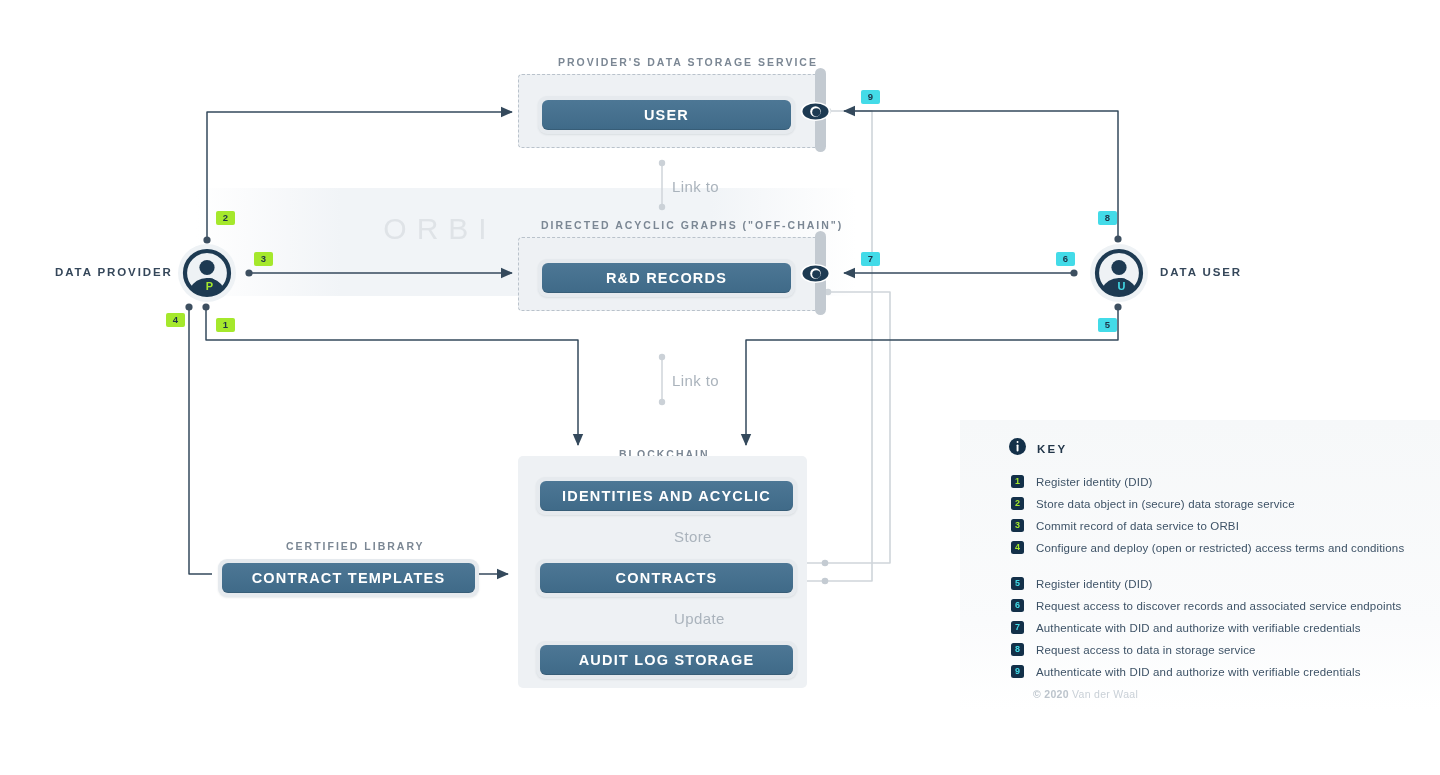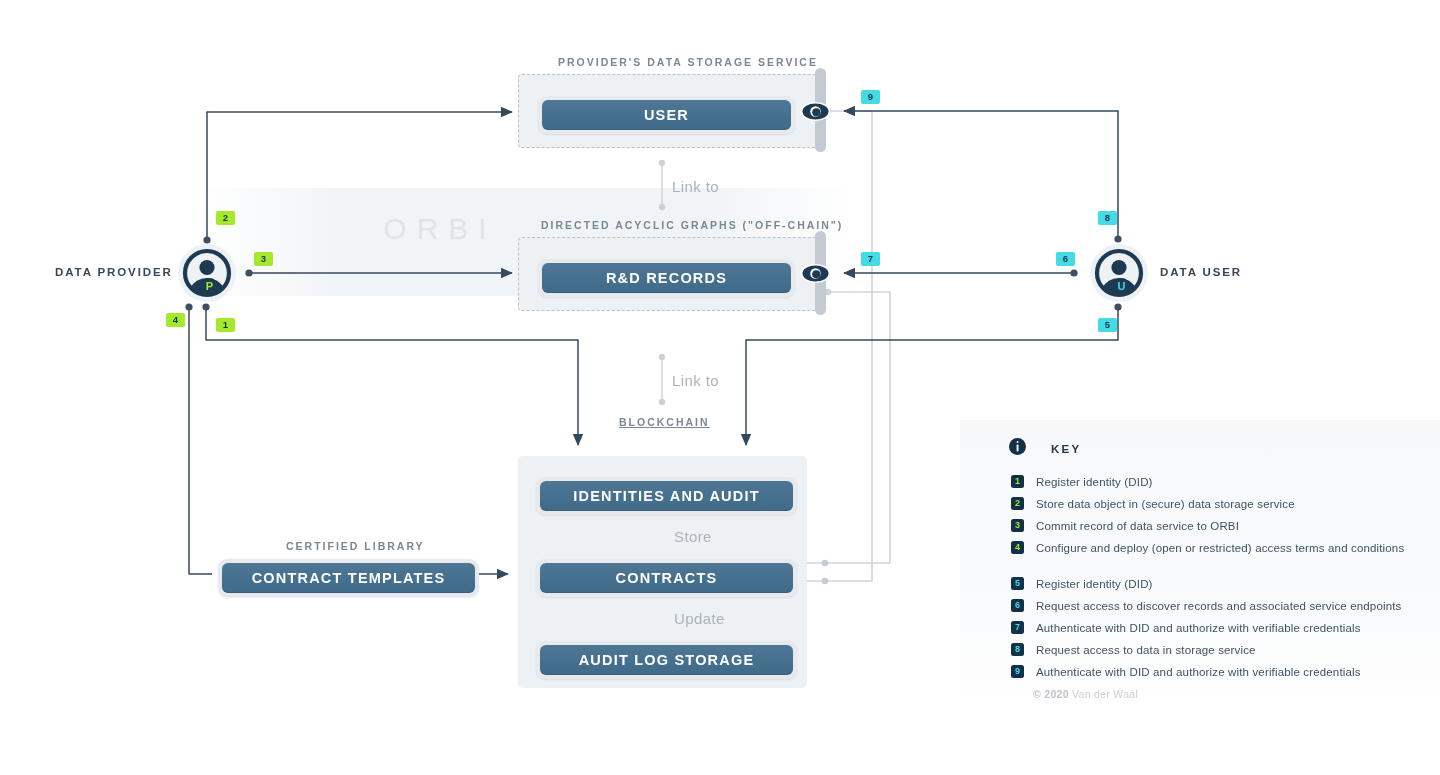--- a/index.html
+++ b/index.html
@@ -80,21 +80,21 @@
   
   .linklabel{
     position:absolute;font-size:15px;color:#aab3bc;letter-spacing:.4px;
   }
 
   
   .key-panel{
     position:absolute;left:960px;top:420px;width:480px;height:290px;
     background:linear-gradient(180deg,rgba(246,248,249,1) 0%,rgba(250,251,252,1) 70%,rgba(255,255,255,0) 100%);
   }
-  .key-head{position:absolute;left:1009px;top:438px;display:flex;align-items:center;gap:25px;}
+  .key-head{position:absolute;left:1009px;top:438px;display:flex;align-items:center;gap:11px;}
   .key-head .title{font-size:11.5px;letter-spacing:2.3px;font-weight:700;color:#223649;}
   .key-row{
     position:absolute;display:flex;align-items:center;gap:12px;white-space:nowrap;
   }
   .key-num{
     width:13px;height:13px;border-radius:2.5px;background:#133049;
     display:flex;align-items:center;justify-content:center;
     font-size:9px;font-weight:700;line-height:1;flex:0 0 auto;
   }
   .key-num.green{color:#a5e82c;}
@@ -191,25 +191,25 @@
     <svg width="31" height="31" viewBox="0 0 31 31">
       <ellipse cx="15.5" cy="15.5" rx="15" ry="9.6" fill="#ffffff"></ellipse>
       <ellipse cx="15.5" cy="15.5" rx="13" ry="8" fill="#1d3a52"></ellipse>
       <circle cx="15.5" cy="15.5" r="5.3" fill="#ffffff"></circle>
       <circle cx="16.3" cy="16.3" r="4.1" fill="#1d3a52"></circle>
     </svg>
   </div>
 
   <div class="linklabel" style="left:672px;top:372px;">Link to</div>
 
-  <div class="caption" style="left:619px;top:416px;text-decoration:underline;">BLOCKCHAIN</div>
+  <div class="caption" style="left:619px;top:448px;">BLOCKCHAIN</div>
   <div class="chain-panel"></div>
 
   <div class="pill-wrap" style="left:536px;top:477px;width:253px;height:30px;">
-    <div class="pill">IDENTITIES AND AUDIT</div>
+    <div class="pill">IDENTITIES AND ACYCLIC</div>
   </div>
   <div class="linklabel" style="left:674px;top:528px;">Store</div>
 
   <div class="pill-wrap" style="left:536px;top:559px;width:253px;height:30px;">
     <div class="pill">CONTRACTS</div>
   </div>
   <div class="linklabel" style="left:674px;top:610px;">Update</div>
 
   <div class="pill-wrap" style="left:536px;top:641px;width:253px;height:30px;">
     <div class="pill">AUDIT LOG STORAGE</div>

